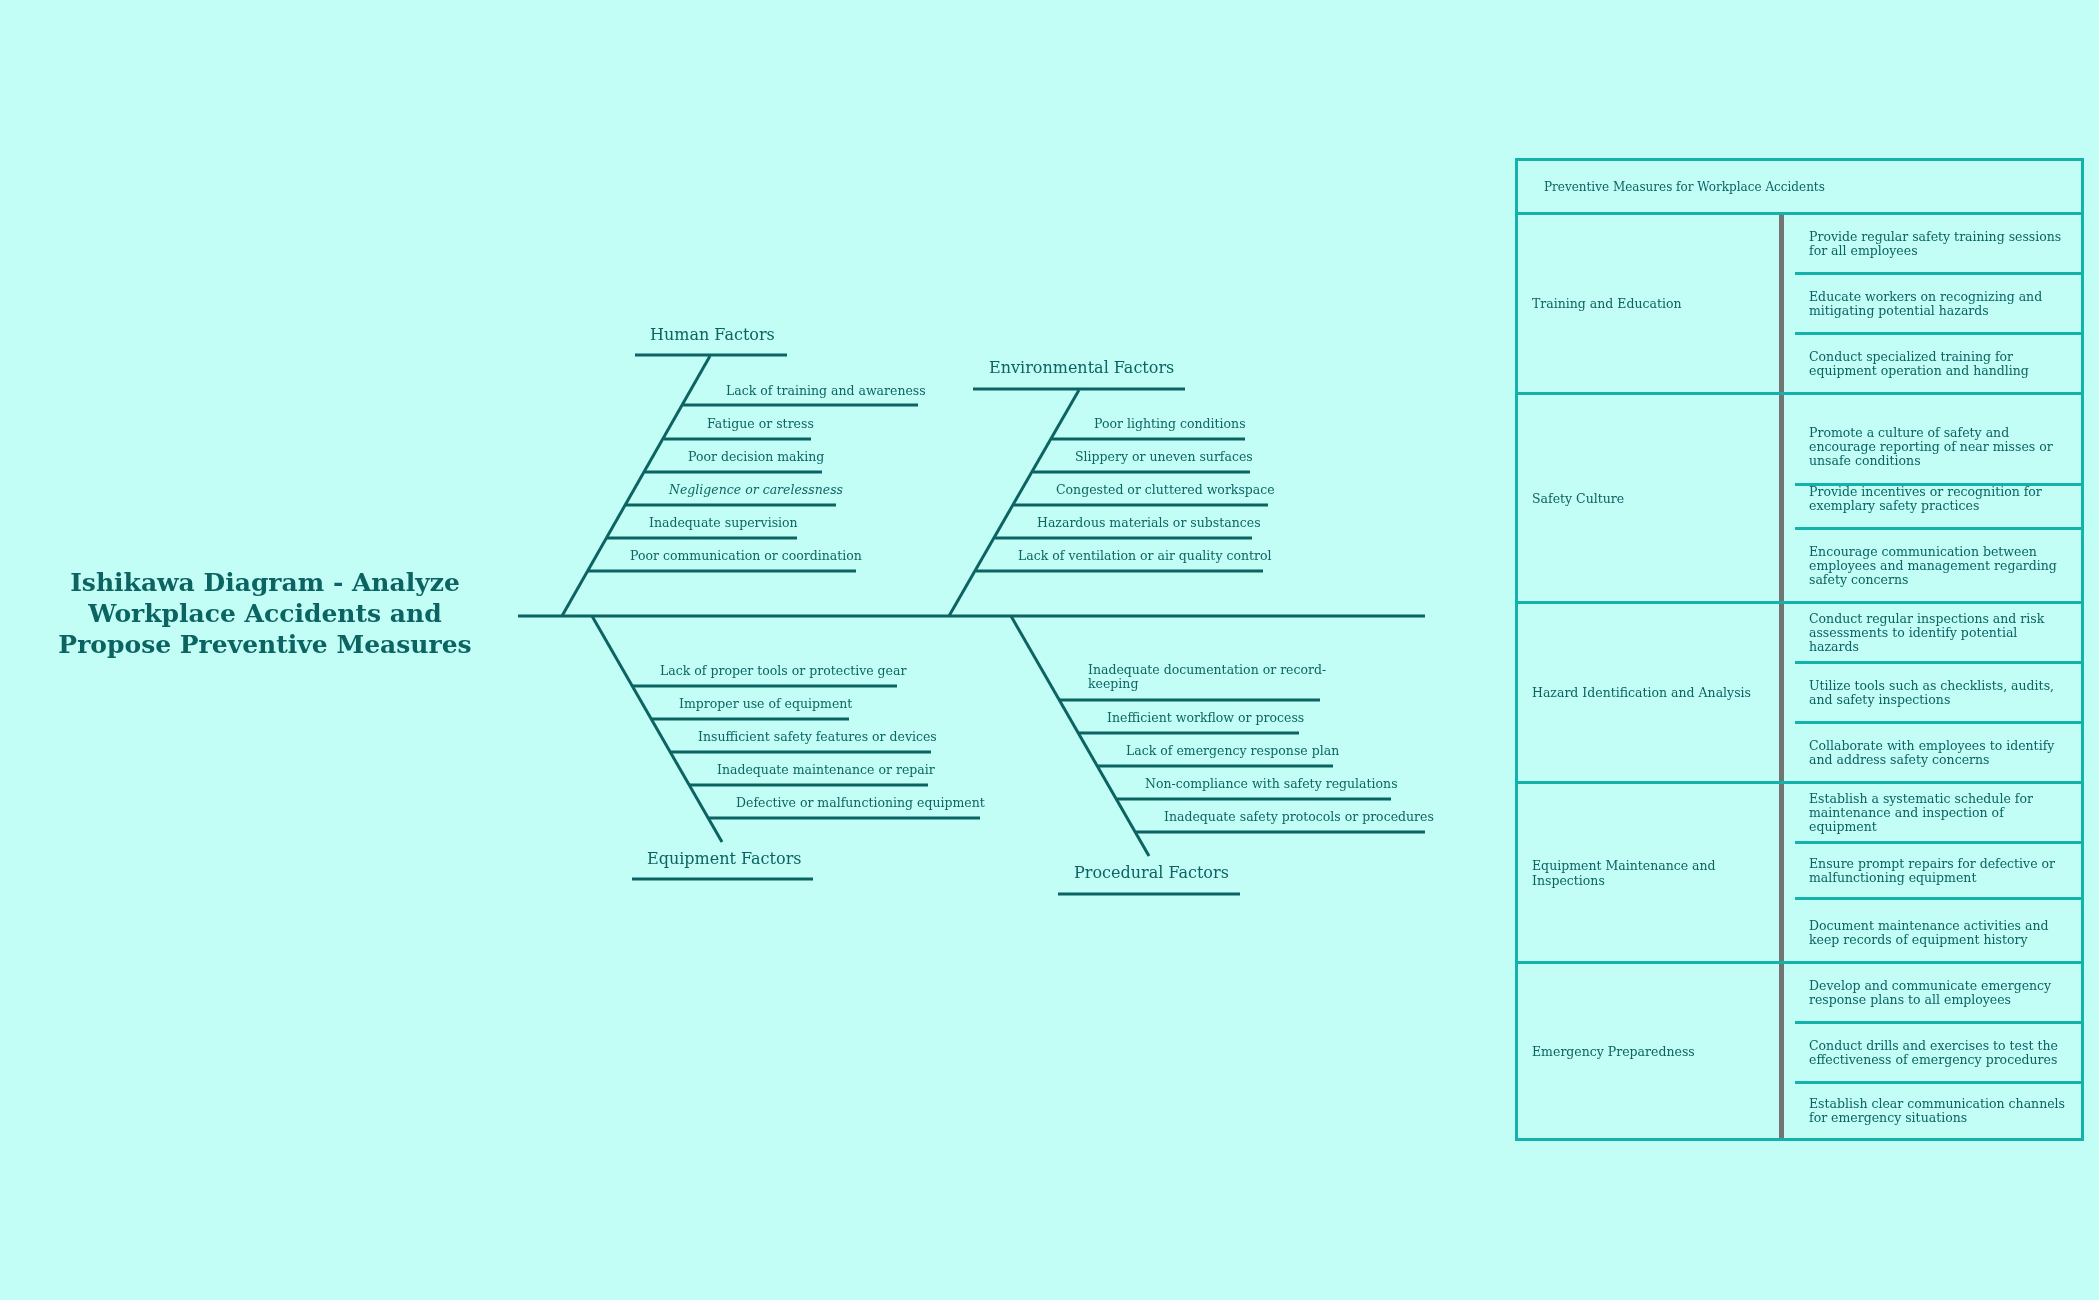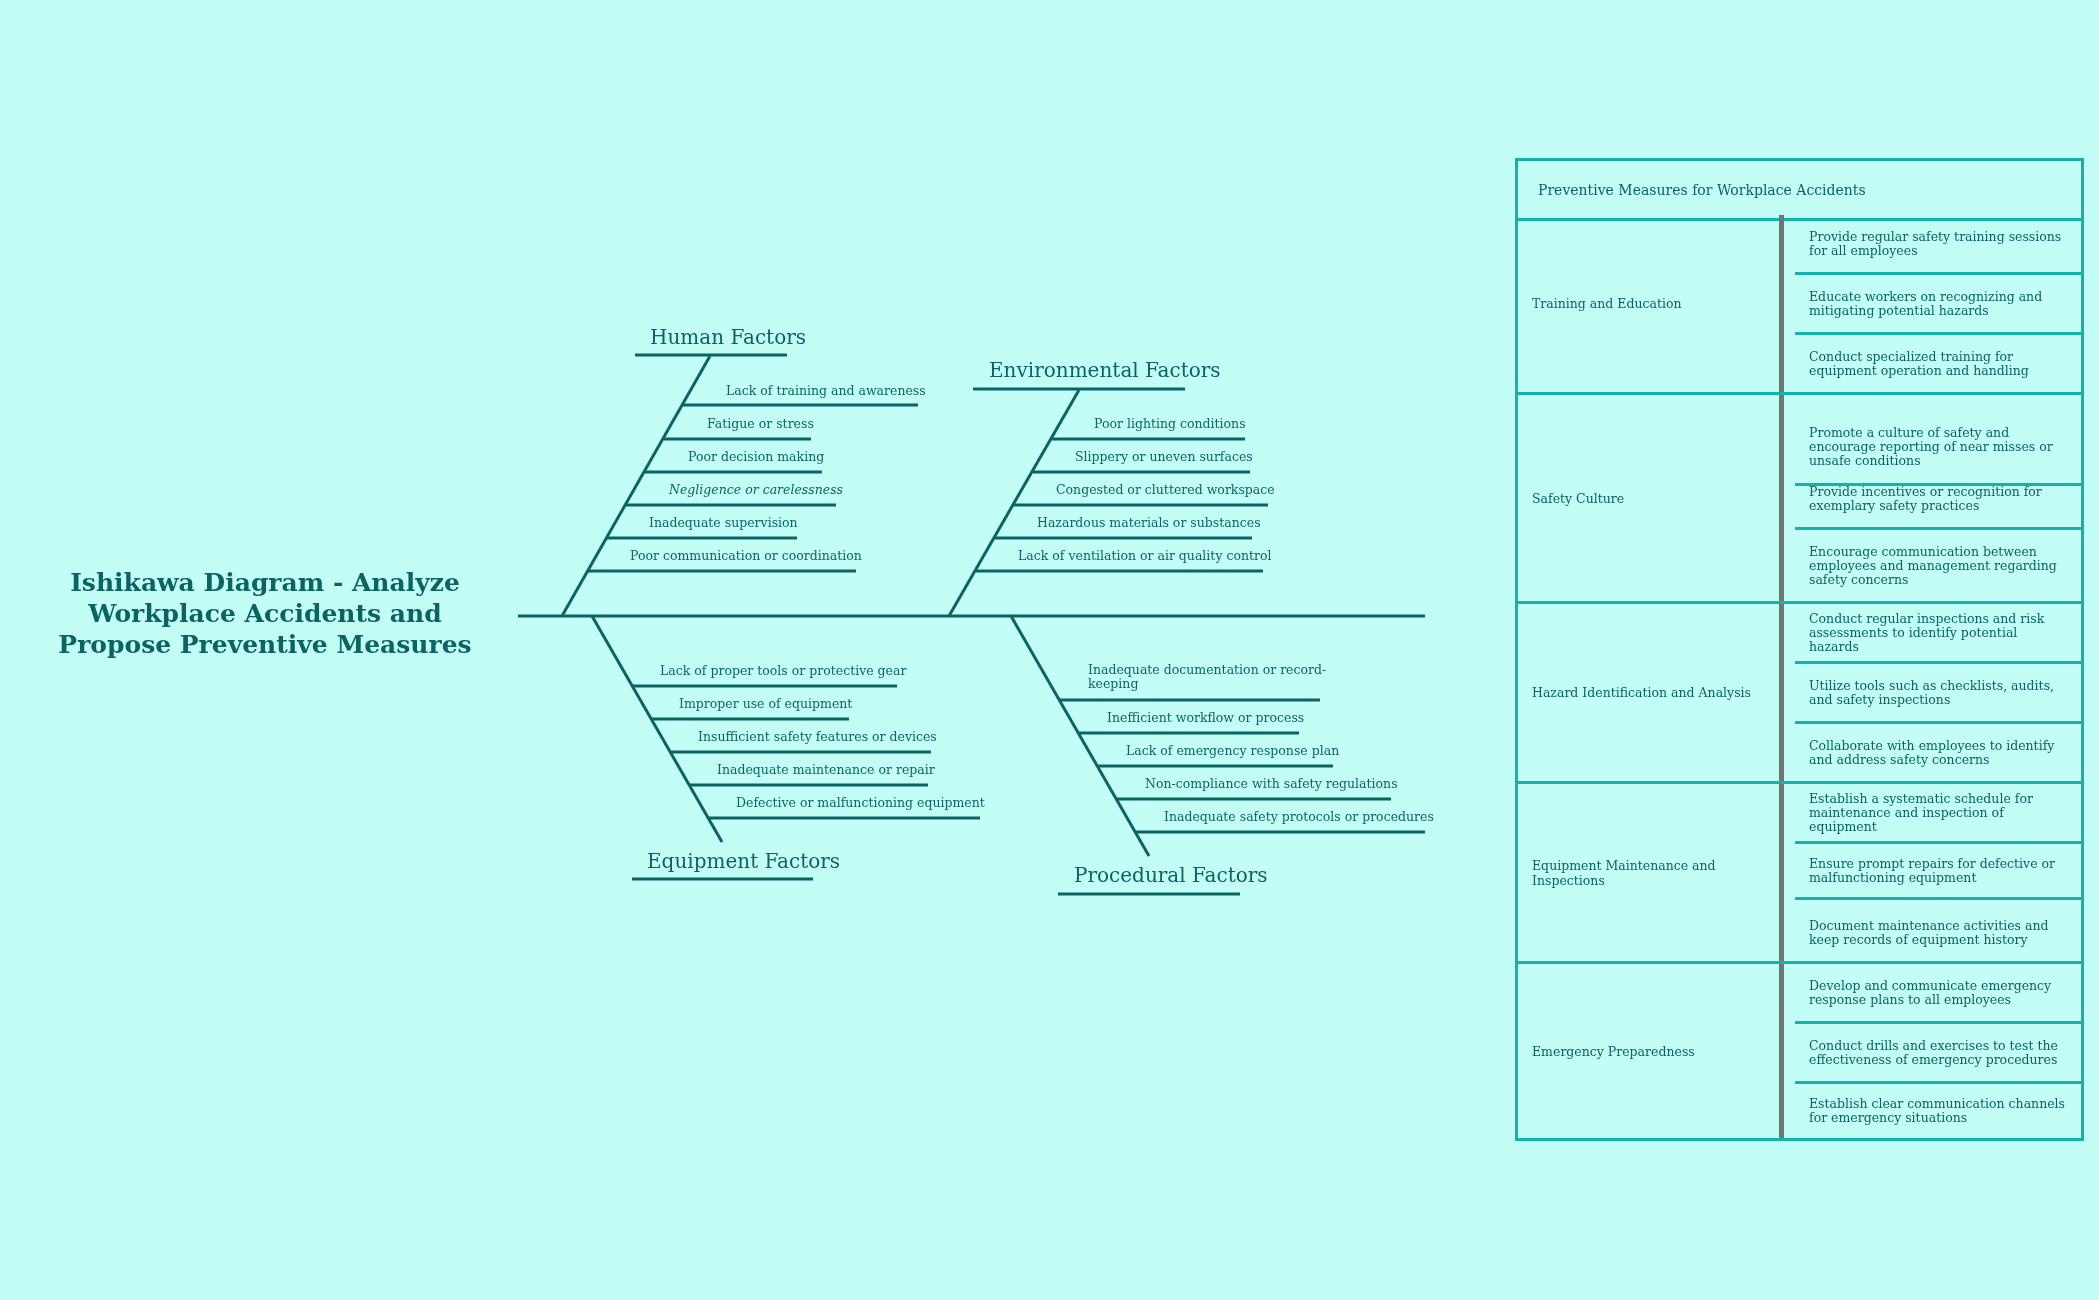--- a/index.html
+++ b/index.html
@@ -9,29 +9,29 @@
     font-family:"DejaVu Serif", "Liberation Serif", serif;
     color:#0b6462;
   }
   .title {
     position:absolute; left:40px; top:567px; width:450px;
     text-align:center; font-weight:bold; font-size:25px; line-height:31px;
     color:#0b6462;
   }
   svg.fish { position:absolute; left:0; top:0; }
   .lbl { position:absolute; font-size:12.5px; white-space:nowrap; color:#0d6663; }
-  .cat { position:absolute; font-size:20px; white-space:nowrap; color:#0b6462; }
+  .cat { position:absolute; font-size:16px; white-space:nowrap; color:#0b6462; }
   .table {
     position:absolute; left:1515px; top:158px; width:569px; height:983px;
     border:3px solid #13b3ab; box-sizing:border-box;
   }
   .thead {
-    position:absolute; left:0; top:0; right:0; height:60px;
+    position:absolute; left:0; top:0; right:0; height:54px;
     border-bottom:3px solid #13b3ab; box-sizing:border-box;
-    font-size:14px; padding-left:20px; display:flex; align-items:center;
+    font-size:12px; padding-left:26px; display:flex; align-items:center;
   }
   .grp { position:absolute; left:0; right:0; box-sizing:border-box; border-bottom:3px solid #13b3ab; }
   .grp:last-child { border-bottom:none; }
   .grp-name {
     position:absolute; left:0; top:0; bottom:0; width:266px;
     border-right:5px solid #737373; box-sizing:border-box;
     display:flex; align-items:center; padding-left:14px; font-size:12.5px;
   }
   .grp-items { position:absolute; left:277px; right:0; top:0; bottom:0; }
   .item {

